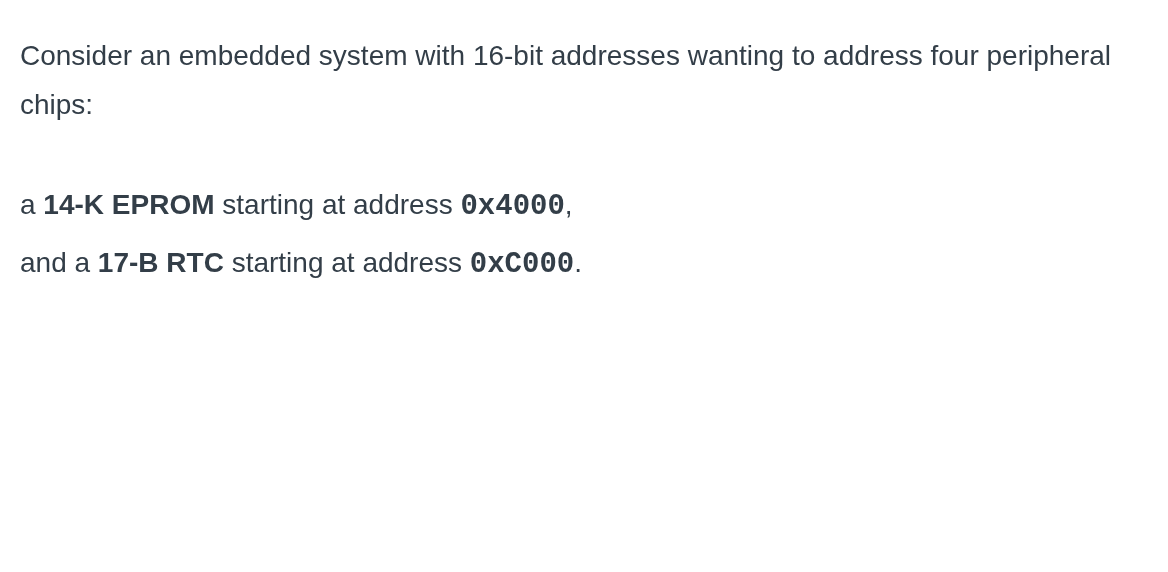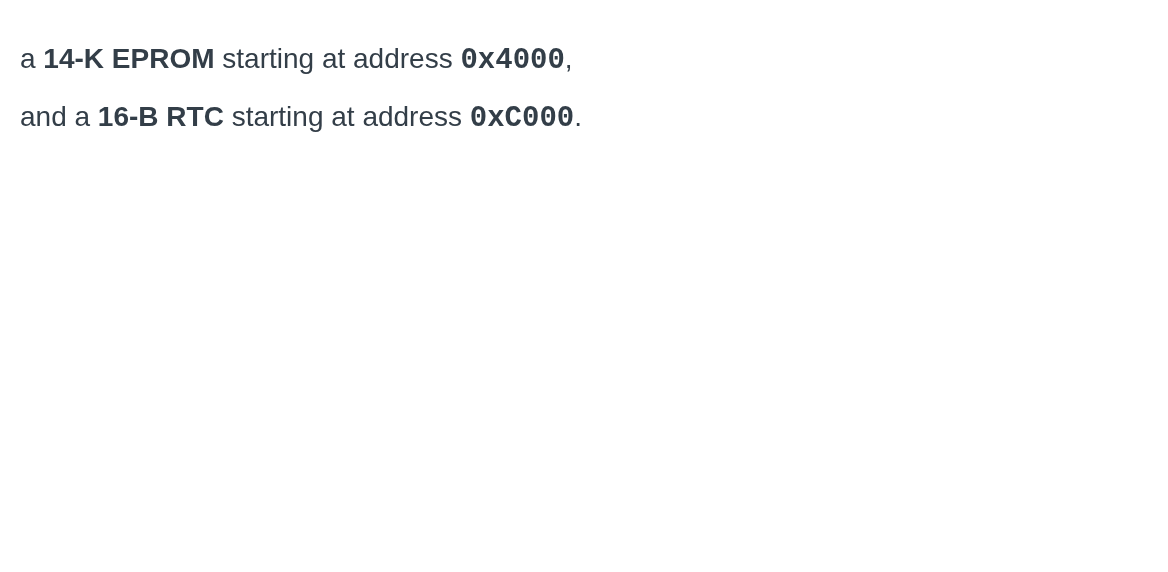--- a/index.html
+++ b/index.html
@@ -37,24 +37,27 @@
     font-weight: bold;
     font-size: 29px;
     letter-spacing: 0px;
   }
 </style>
 </head>
 <body>
 
 <div class="page">
 
+  <p class="intro-paragraph">
+    <span>Consider an embedded system with 16-bit addresses wanting to address four peripheral chips:</span>
+  </p>
 
   <p class="chip-list">
     <span class="chip-line">
       <span>a </span><b>14-K EPROM</b><span> starting at address </span><code class="addr">0x4000</code><span>,</span>
     </span>
     <span class="chip-line">
-      <span>and a </span><b>16-B RTC</b><span> starting at address </span><code class="addr">0xC000</code><span>.</span>
+      <span>and a </span><b>17-B RTC</b><span> starting at address </span><code class="addr">0xC000</code><span>.</span>
     </span>
   </p>
 
 
 </div>
 
 </body></html>

